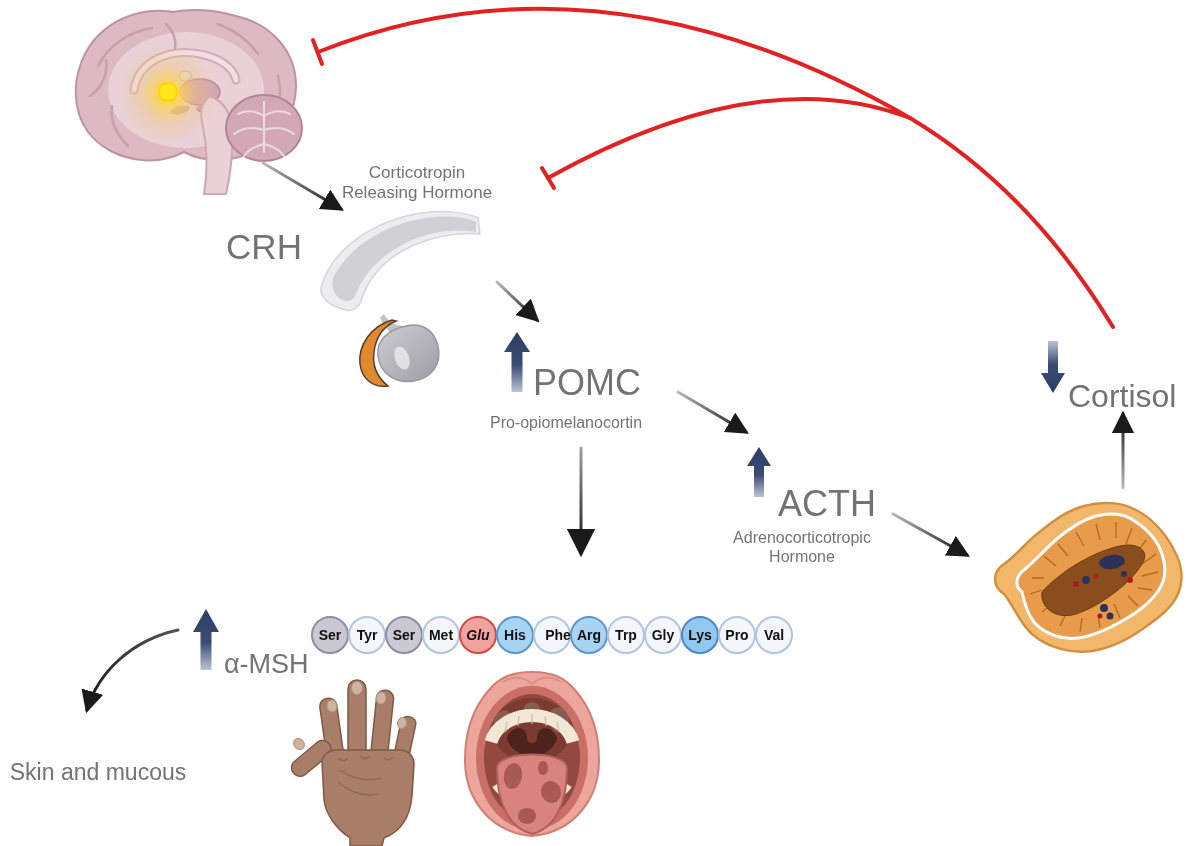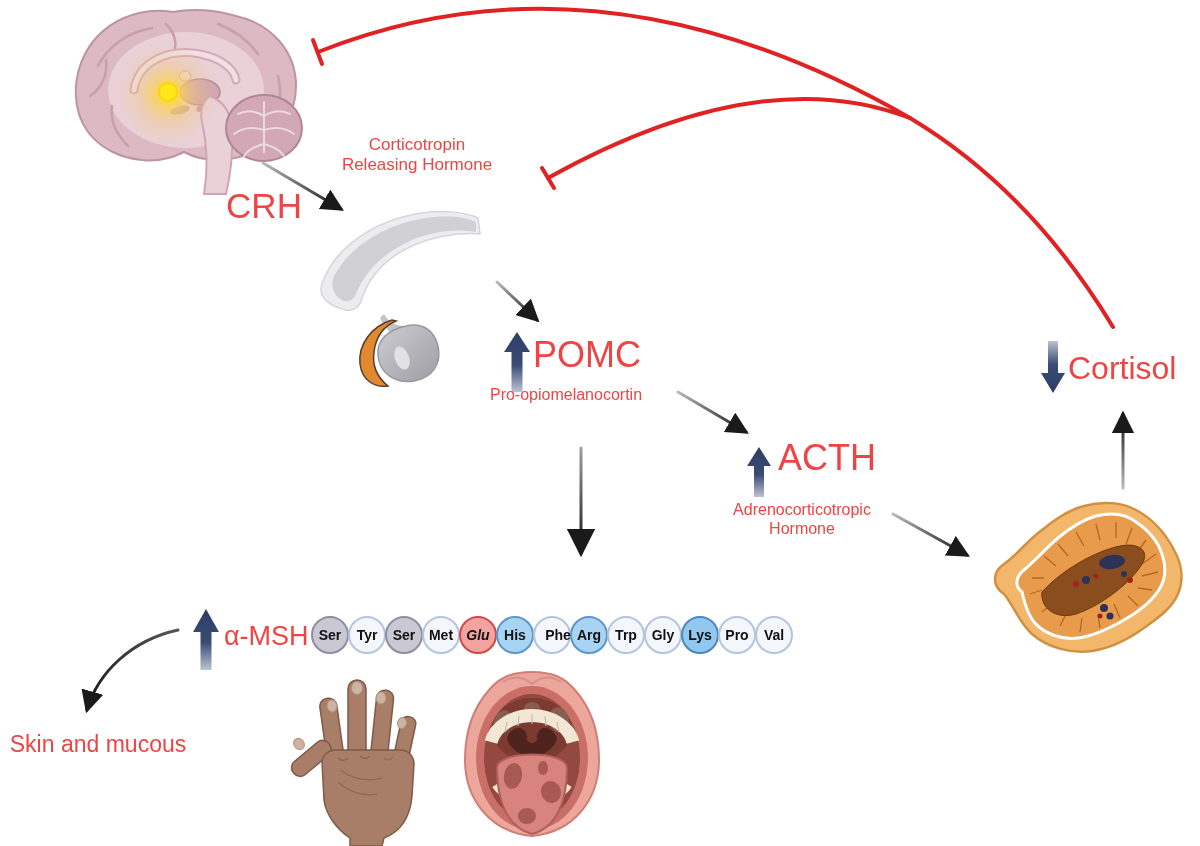--- a/index.html
+++ b/index.html
@@ -1,25 +1,25 @@
 <!DOCTYPE html>
 <html style="--red: #e02222; --ink: #1a1a1a;"><head>
 <meta charset="utf-8">
 <style>
   html,body{margin:0;padding:0;background:#fff;}
   #canvas{position:relative;width:1200px;height:846px;background:#ffffff;overflow:hidden;
           font-family:"Liberation Sans",sans-serif;color:#1c1c1c;}
   #art{position:absolute;left:0;top:0;}
-  .lbl{position:absolute;white-space:nowrap;color:#ef4444;line-height:1;}
+  .lbl{position:absolute;white-space:nowrap;color:#737373;line-height:1;margin-top:28px;}
   .ctr{transform:translateX(-50%);text-align:center;}
-  #crh{left:264px;top:188px;font-size:35px;}
+  #crh{left:264px;top:201px;font-size:35px;}
   #crh-full{left:417px;top:135px;font-size:17px;line-height:20px;}
   #pomc{left:533px;top:337px;font-size:36px;}
   #pomc-full{left:566px;top:387px;font-size:16px;}
-  #acth{left:778px;top:440px;font-size:36px;}
+  #acth{left:778px;top:458px;font-size:36px;}
   #acth-full{left:802px;top:500px;font-size:16px;line-height:19px;}
   #cortisol{left:1068px;top:352px;font-size:32px;}
   #amsh{left:224px;top:623px;font-size:27px;}
   #skin{left:98px;top:733px;font-size:23px;line-height:22px;}
   #chain{position:absolute;left:311px;top:616px;display:flex;}
   .residue{width:38px;height:38px;border-radius:50%;border:2px solid #0369a1;box-sizing:border-box;
            display:flex;align-items:center;justify-content:center;font-weight:bold;font-size:14px;
            color:#101010;margin-right:-1px;background:#f3f6fb;}
   .inhib{stroke:var(--red,#e02222);}
   .ink-fill{fill:var(--ink,#1a1a1a);}

